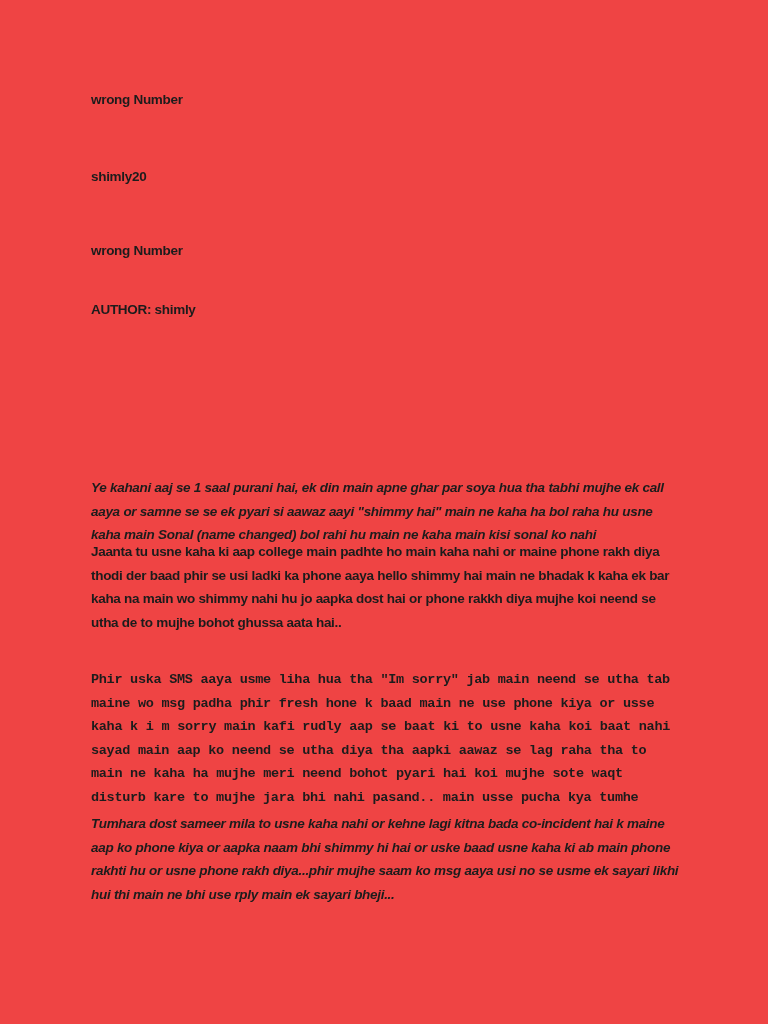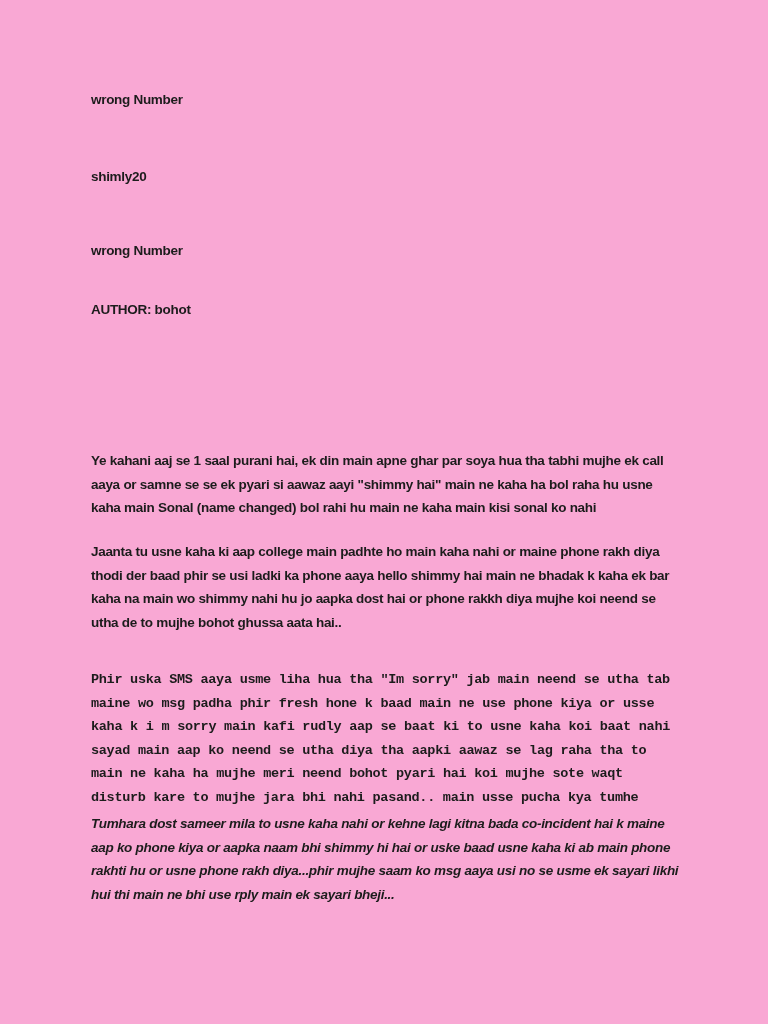--- a/index.html
+++ b/index.html
@@ -4,21 +4,21 @@
 <style>
   html, body {
     margin: 0;
     padding: 0;
     background: #ffffff;
   }
   .doc-page {
     position: relative;
     width: 768px;
     height: 1024px;
-    background: #f9a8d4;
+    background: #ef4444;
     overflow: hidden;
     font-family: "Liberation Sans", sans-serif;
     font-weight: 700;
     color: #1c1c1c;
     font-size: 13.5px;
     letter-spacing: -0.3px;
     line-height: 23.5px;
     -webkit-font-smoothing: antialiased;
   }
   .doc-line {
@@ -33,38 +33,38 @@
     width: 592px;
     white-space: normal;
     word-spacing: 0.1px;
   }
   .t-thread-title { top: 88px; }
   .t-username     { top: 165px; }
   .t-timestamp    { top: 211px; }
   .t-post-title   { top: 239px; }
   .t-author       { top: 298px; }
   .t-para-0       { top: 379px; }
-  .t-para-1       { top: 449px; }
+  .t-para-1       { top: 476px; font-style: italic; }
   .t-para-2       { top: 540px; }
   .t-para-3       { top: 668px; font-family: Liberation Mono, monospace; }
   .t-para-4       { top: 812px; font-style: italic; }
 </style>
 </head>
 <body>
 
 <div class="doc-page">
 
   <div class="doc-line t-thread-title">wrong Number</div>
 
   <div class="doc-line t-username">shimly20</div>
 
 
   <div class="doc-line t-post-title">wrong Number</div>
 
-  <div class="doc-line t-author">AUTHOR: bohot</div>
+  <div class="doc-line t-author">AUTHOR: shimly</div>
 
 
   <div class="doc-para t-para-1">Ye kahani aaj se 1 saal purani hai, ek din main apne ghar par soya hua tha tabhi mujhe ek call aaya or samne se se ek pyari si aawaz aayi "shimmy hai" main ne kaha ha bol raha hu usne kaha main Sonal (name changed) bol rahi hu main ne kaha main kisi sonal ko nahi</div>
 
   <div class="doc-para t-para-2">Jaanta tu usne kaha ki aap college main padhte ho main kaha nahi or maine phone rakh diya thodi der baad phir se usi ladki ka phone aaya hello shimmy hai main ne bhadak k kaha ek bar kaha na main wo shimmy nahi hu jo aapka dost hai or phone rakkh diya mujhe koi neend se utha de to mujhe bohot ghussa aata hai..</div>
 
   <div class="doc-para t-para-3">Phir uska SMS aaya usme liha hua tha "Im sorry" jab main neend se utha tab maine wo msg padha phir fresh hone k baad main ne use phone kiya or usse kaha k i m sorry main kafi rudly aap se baat ki to usne kaha koi baat nahi sayad main aap ko neend se utha diya tha aapki aawaz se lag raha tha to main ne kaha ha mujhe meri neend bohot pyari hai koi mujhe sote waqt disturb kare to mujhe jara bhi nahi pasand.. main usse pucha kya tumhe</div>
 
   <div class="doc-para t-para-4">Tumhara dost sameer mila to usne kaha nahi or kehne lagi kitna bada co-incident hai k maine aap ko phone kiya or aapka naam bhi shimmy hi hai or uske baad usne kaha ki ab main phone rakhti hu or usne phone rakh diya...phir mujhe saam ko msg aaya usi no se usme ek sayari likhi hui thi main ne bhi use rply main ek sayari bheji...</div>
 

